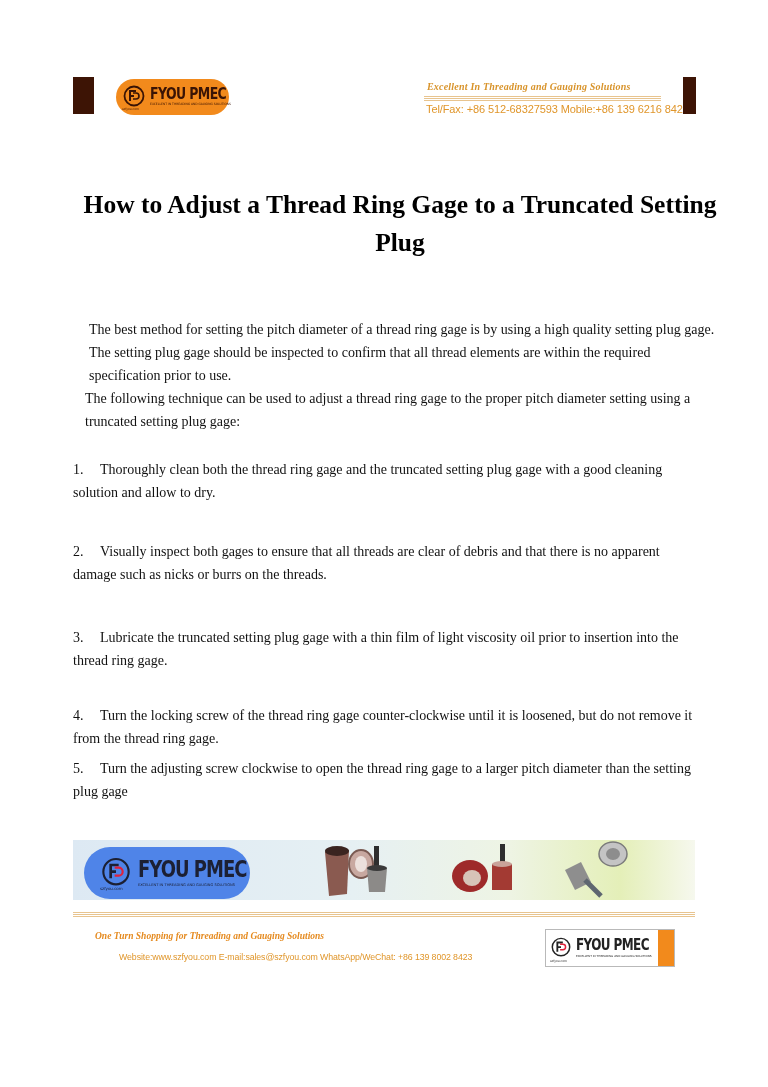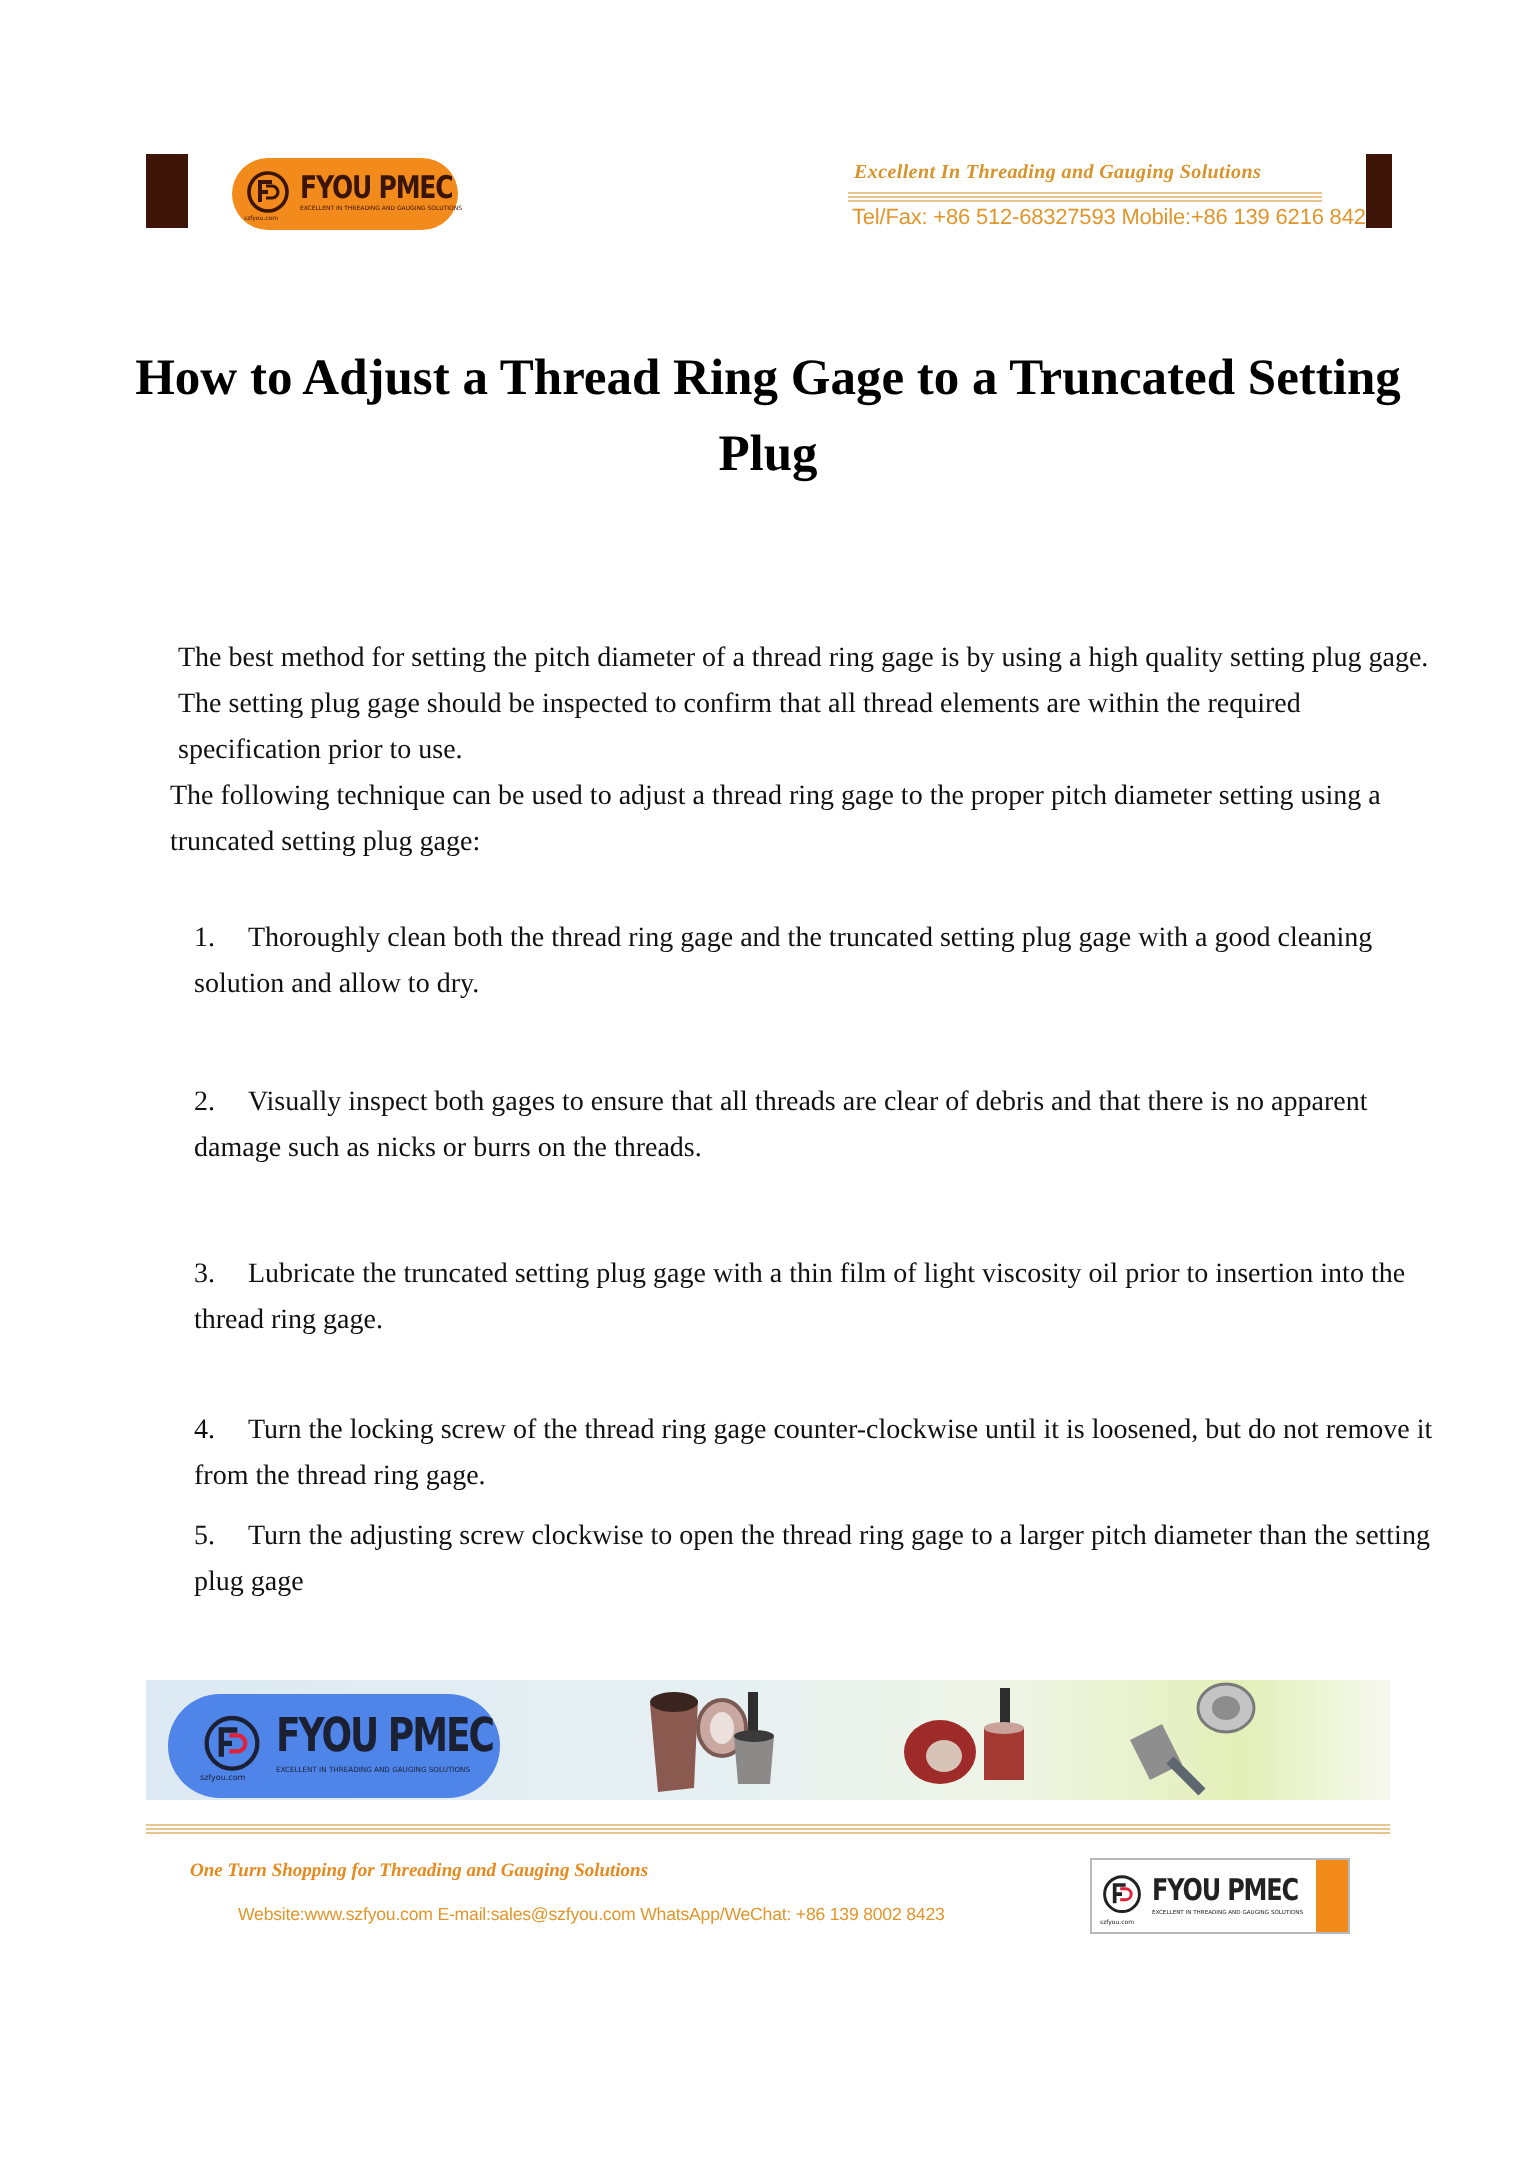--- a/index.html
+++ b/index.html
@@ -16,21 +16,21 @@
   .logo-url { position: absolute; left: 6px; bottom: 4px; font-family: "DejaVu Sans", sans-serif; font-size: 3px; color: #3a1405; }
 
   .hdr-tagline { position: absolute; left: 427px; top: 81px; font-family: "Liberation Serif", serif; font-style: italic; font-weight: bold; font-size: 10px; color: #d8932a; letter-spacing: 0.2px; white-space: nowrap; }
   .hdr-rule { position: absolute; left: 424px; width: 237px; height: 1px; background: #e8c48f; }
   .hdr-contact { position: absolute; left: 426px; top: 103px; font-family: "Liberation Sans", sans-serif; font-size: 11px; color: #e0962b; white-space: nowrap; letter-spacing: -0.1px; }
 
   
   .title { position: absolute; left: 60px; top: 170px; width: 648px; text-align: center; font-family: "Liberation Serif", serif; font-weight: bold; font-size: 25.5px; line-height: 38px; color: #000; }
 
   
-  .para { position: absolute; left: 73px; width: 630px; font-family: "Liberation Serif", serif; font-size: 14px; line-height: 23px; color: #111; margin-left: 24px; }
+  .para { position: absolute; left: 73px; width: 630px; font-family: "Liberation Serif", serif; font-size: 14px; line-height: 23px; color: #111; }
   .step-num { display: inline-block; width: 27px; }
 
   
   .banner { position: absolute; left: 73px; top: 840px; width: 622px; height: 60px; background: linear-gradient(90deg, #dde9f3 0%, #e6f0f3 45%, #eef4e4 70%, #e4efb8 88%, #f6f8ee 100%); overflow: hidden; }
   .banner-pill { position: absolute; left: 11px; top: 7px; width: 166px; height: 52px; border-radius: 26px; background: #4f84e8; display: flex; align-items: center; padding-left: 16px; box-sizing: border-box; }
   .banner-name { font-family: "DejaVu Sans", sans-serif; font-weight: bold; font-size: 18px; color: #1c2033; letter-spacing: -1px; transform: scaleY(1.3); transform-origin: left center; line-height: 18px; }
   .banner-sub { font-family: "DejaVu Sans", sans-serif; font-size: 3.6px; color: #1c2033; white-space: nowrap; margin-top: 5px; }
   .banner-url { position: absolute; left: 16px; bottom: 8px; font-family: "DejaVu Sans", sans-serif; font-size: 4px; color: #1c2033; }
   .prod { position: absolute; }
 
@@ -65,21 +65,21 @@
 </div>
 
 <div class="hdr-tagline">Excellent In Threading and Gauging Solutions</div>
 <div class="hdr-rule" style="top:96px"></div>
 <div class="hdr-rule" style="top:98px"></div>
 <div class="hdr-rule" style="top:100px"></div>
 <div class="hdr-contact">Tel/Fax:  +86 512-68327593  Mobile:+86 139 6216 8423</div>
 
 <div class="hdr-bar-right"></div>
 
-<h1 class="title" style="margin:0">How to Adjust a Thread Ring Gage to a Truncated Setting Plug</h1>
+<h1 class="title" style="margin:16px">How to Adjust a Thread Ring Gage to a Truncated Setting Plug</h1>
 
 <p class="para" style="top:302px; margin:16px">The best method for setting the pitch diameter of a thread ring gage is by using a high quality setting plug gage. The setting plug gage should be inspected to confirm that all thread elements are within the required specification prior to use.</p>
 <p class="para" style="top:375px; margin:12px">The following technique can be used to adjust a thread ring gage to the proper pitch diameter setting using a truncated setting plug gage:</p>
 
 <div class="para" style="top:458px">
   <span class="step-num">1.</span><span>Thoroughly clean both the thread ring gage and the truncated setting plug gage with a good cleaning solution and allow to dry.</span>
 </div>
 <div class="para" style="top:540px">
   <span class="step-num">2.</span><span>Visually inspect both gages to ensure that all threads are clear of debris and that there is no apparent damage such as nicks or burrs on the threads.</span>
 </div>

